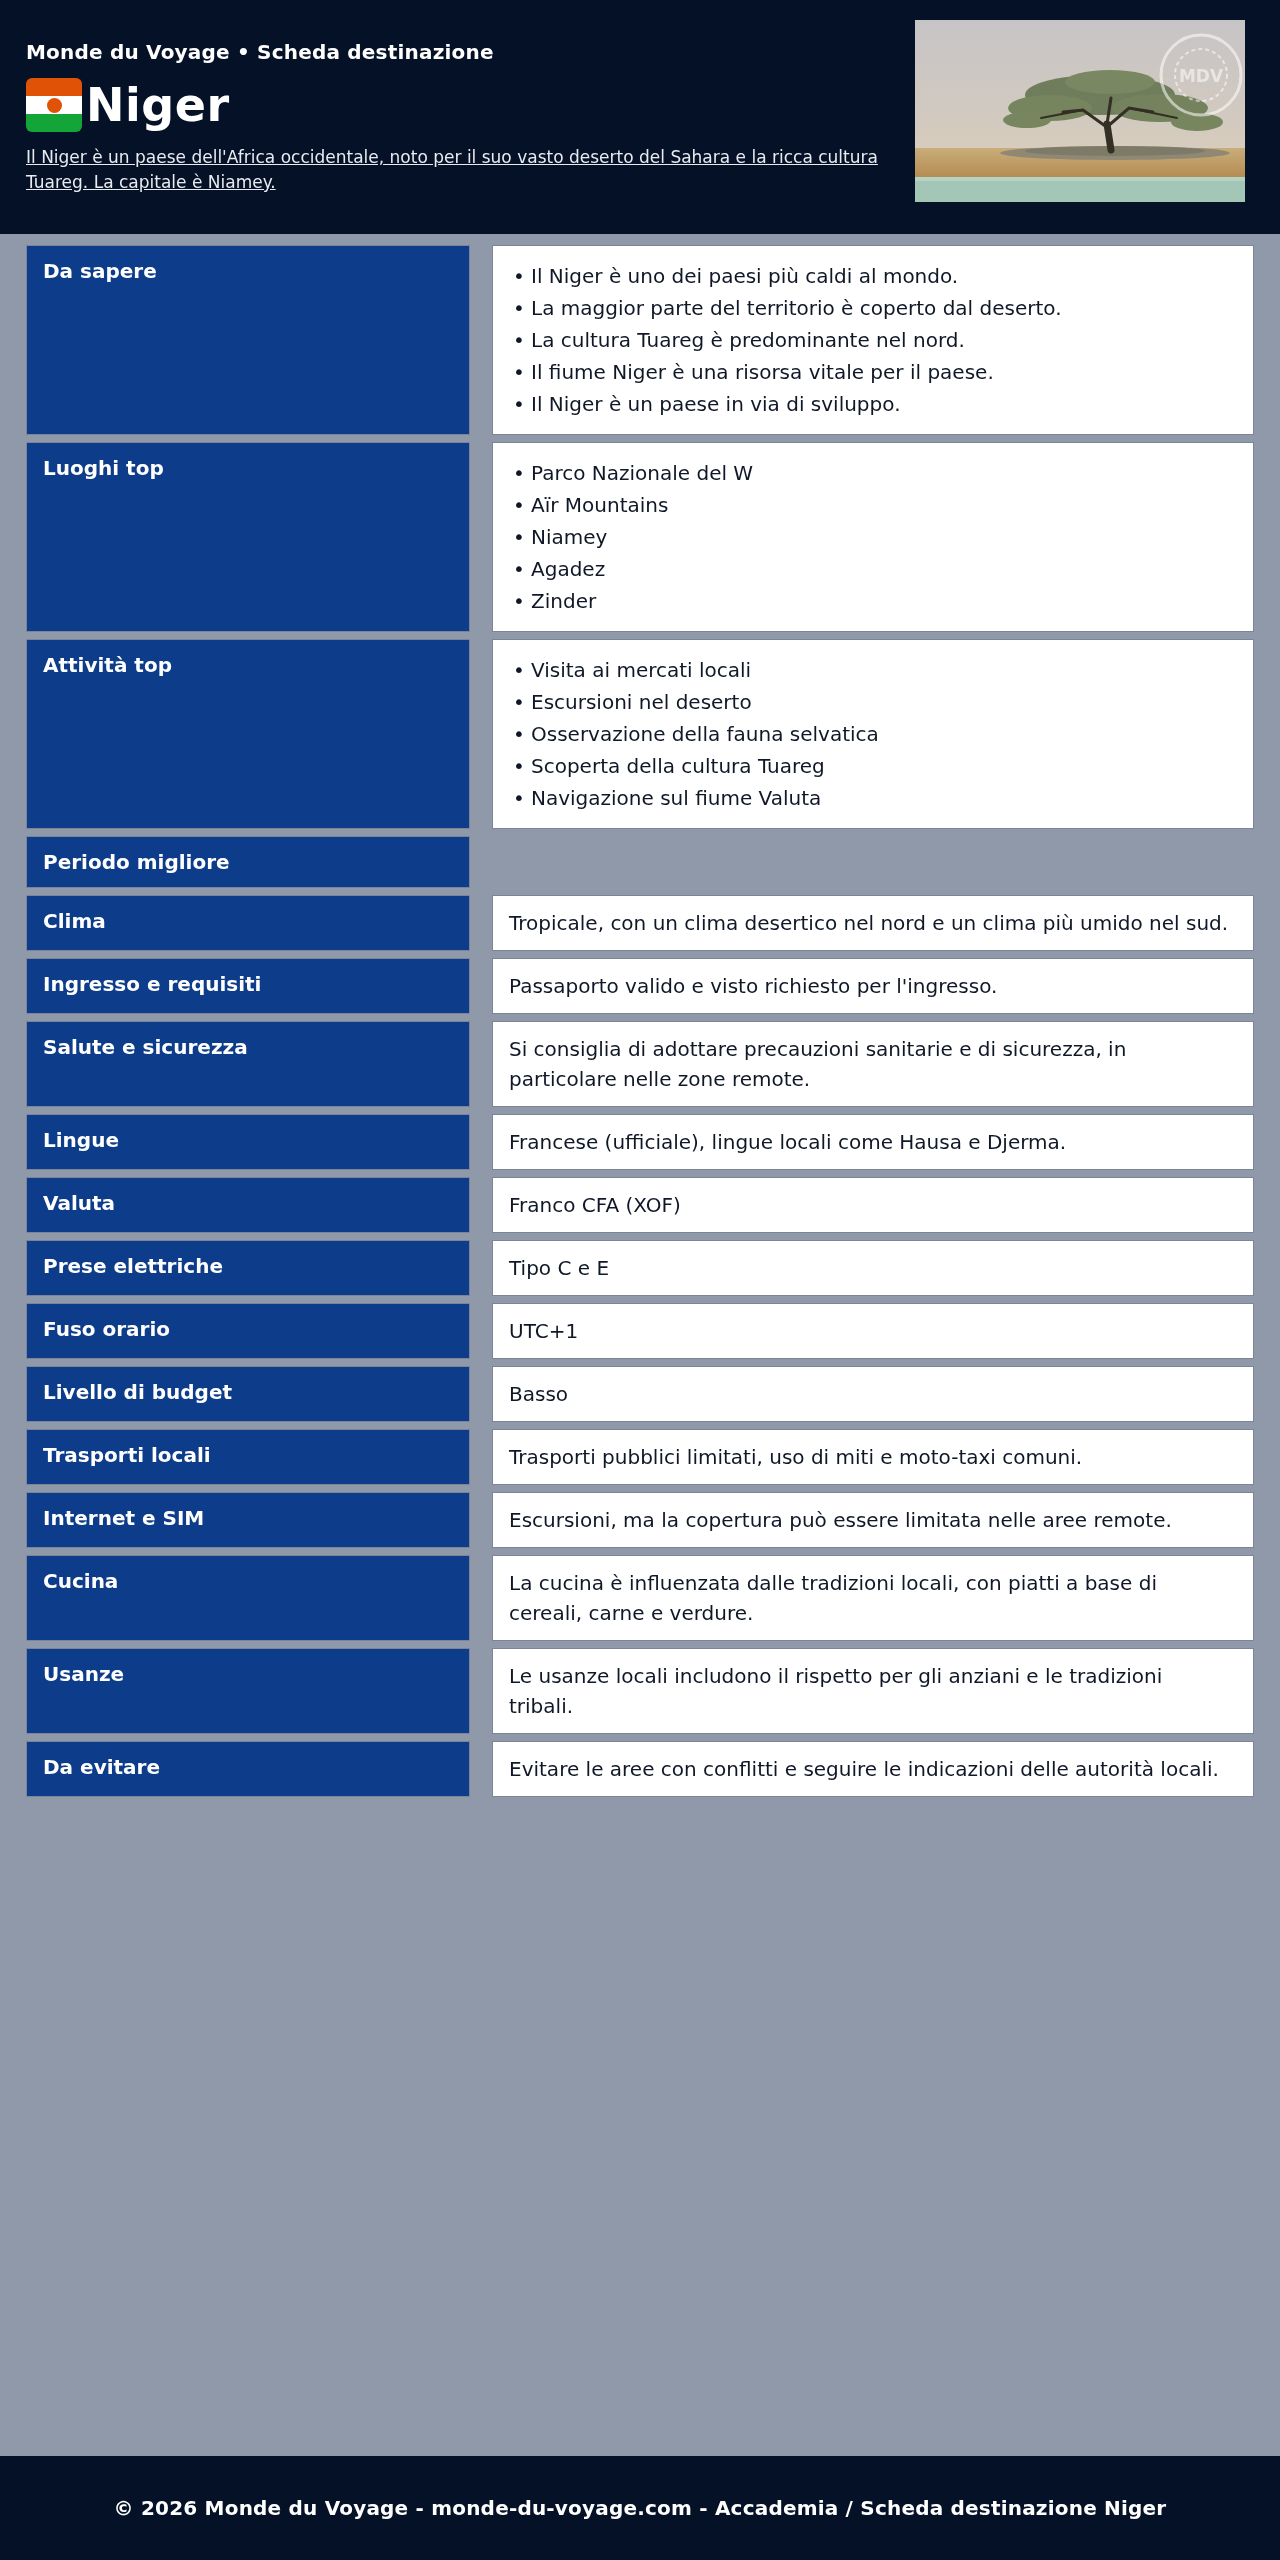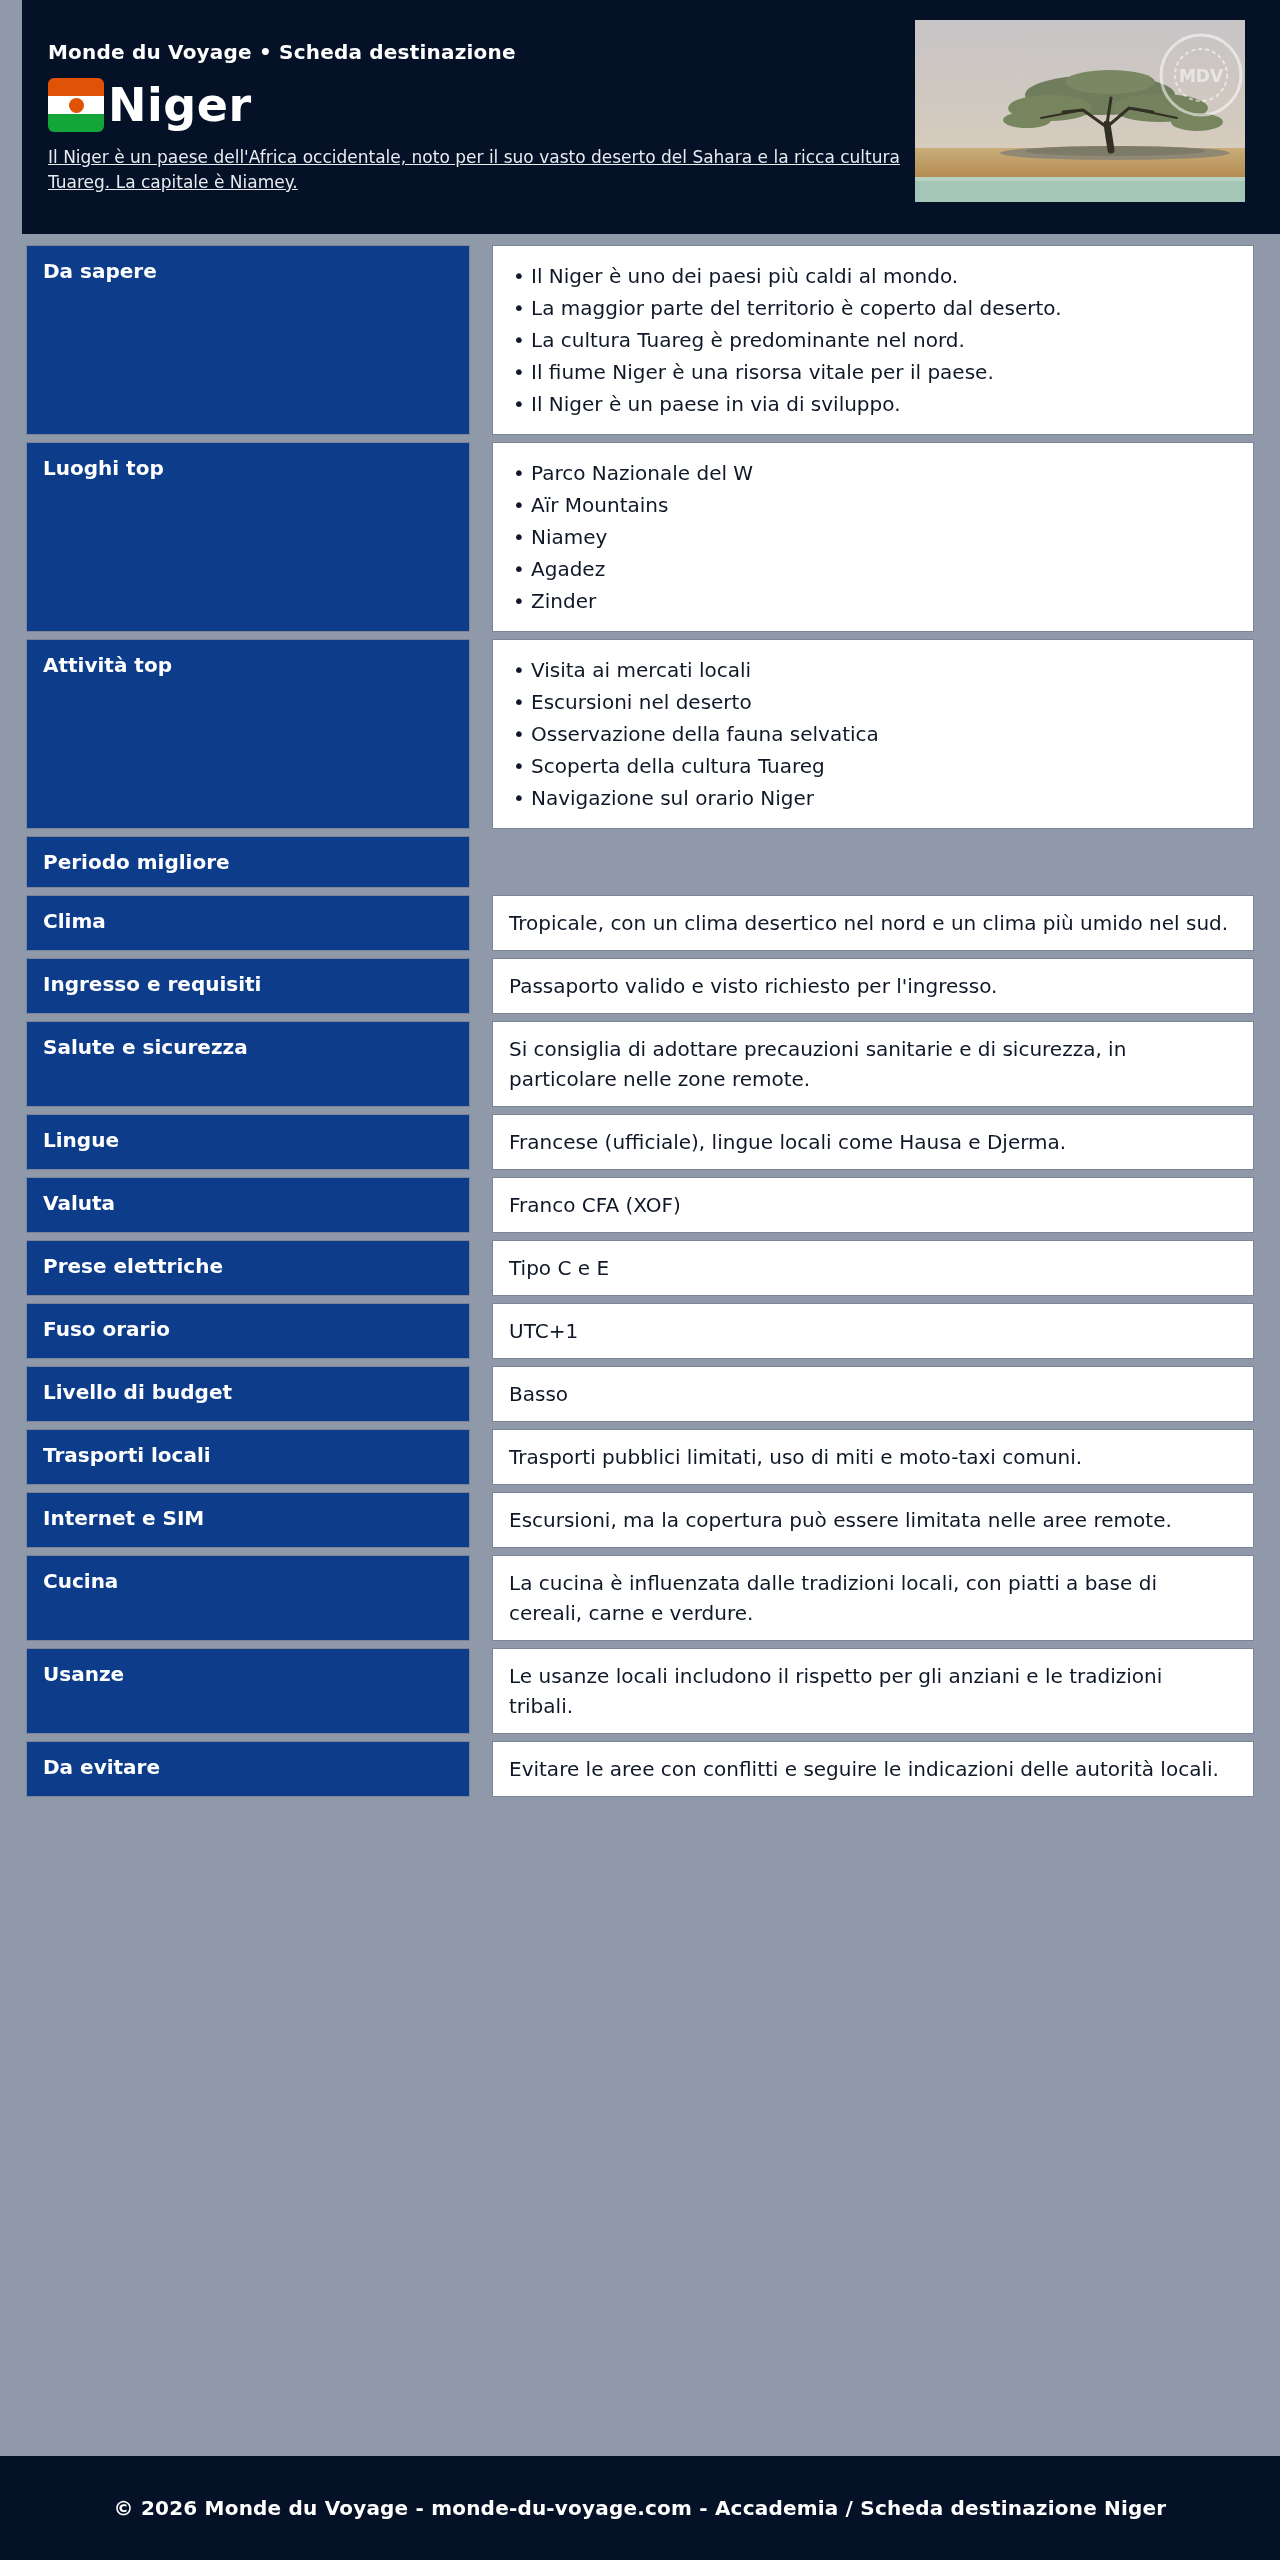--- a/index.html
+++ b/index.html
@@ -15,21 +15,20 @@
 
   
   .header {
     background: #041126;
     height: 234px;
     box-sizing: border-box;
     padding: 40px 35px 0 26px;
     position: relative;
     color: #ffffff;
     flex: 0 0 auto;
-    margin-left: 22px;
   }
   .breadcrumb {
     font-size: 20px;
     font-weight: bold;
     letter-spacing: 0.2px;
     color: #ffffff;
   }
   .title-row {
     display: flex;
     align-items: center;
@@ -235,21 +234,21 @@
 
   <div class="row">
     <div class="cell label">Attività top</div>
     <div class="cell content">
       <div class="content-inner">
             <ul>
               <li>Visita ai mercati locali</li>
               <li>Escursioni nel deserto</li>
               <li>Osservazione della fauna selvatica</li>
               <li>Scoperta della cultura Tuareg</li>
-              <li>Navigazione sul orario Niger</li>
+              <li>Navigazione sul fiume Valuta</li>
             </ul>
           </div>
     </div>
   </div>
 
   <div class="row">
     <div class="cell label">Periodo migliore</div>
   </div>
 
   <div class="row">

